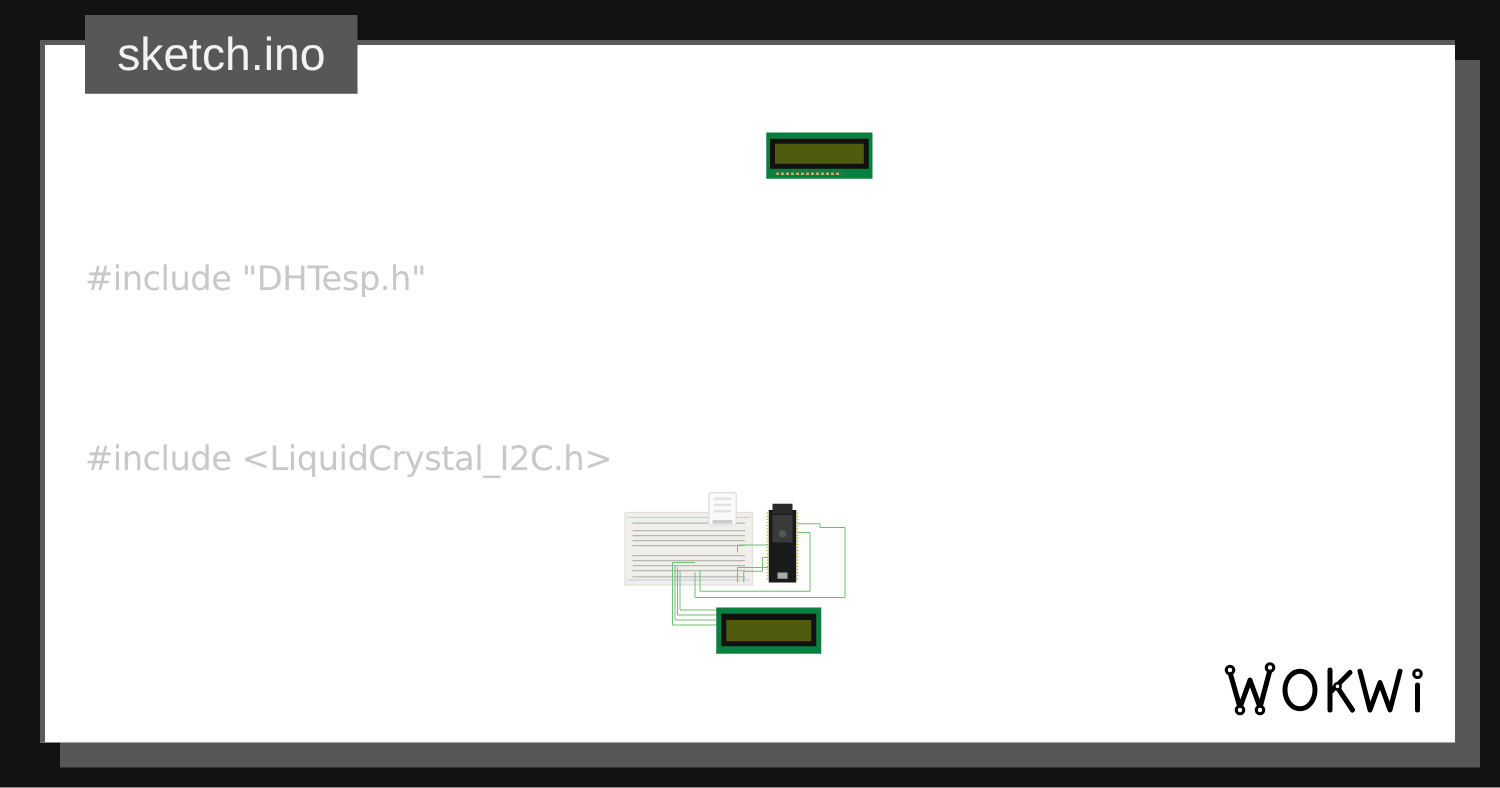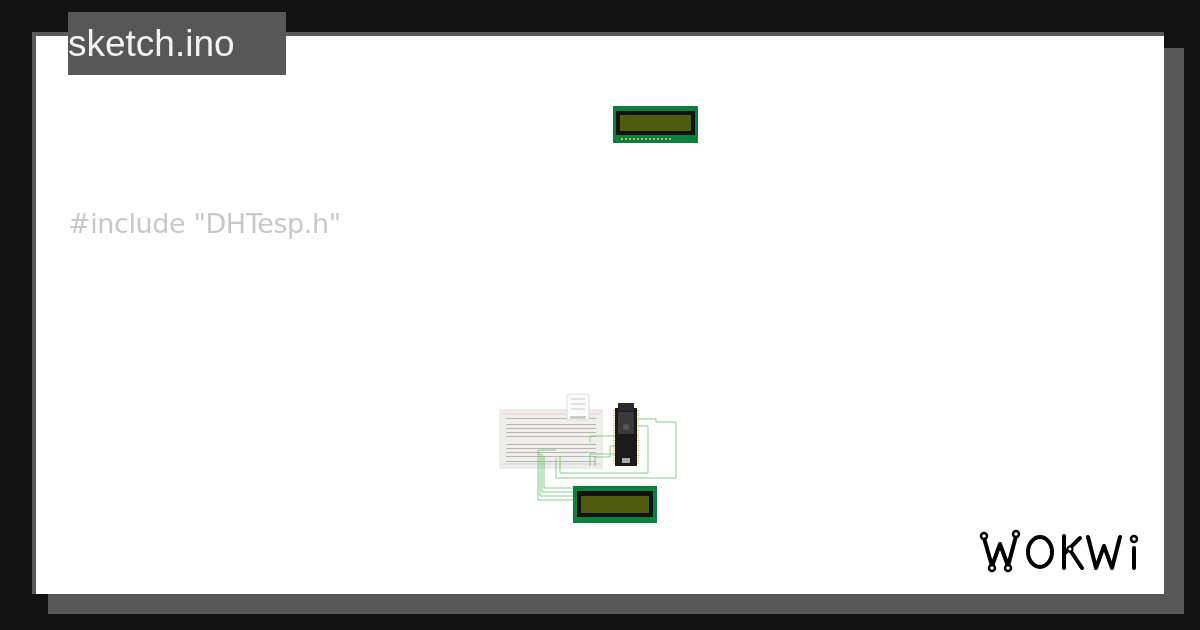--- a/index.html
+++ b/index.html
@@ -1,35 +1,36 @@
 <!DOCTYPE html>
 <html><head>
 <meta charset="utf-8">
 <style>
   html, body { margin:0; padding:0; }
   body { width:1200px; height:630px; background:#121212; position:relative; overflow:hidden; font-family:"DejaVu Sans", "Liberation Sans", sans-serif; }
   .shadow { position:absolute; left:48px; top:48px; width:1136px; height:566px; background:#575757; }
   .card { position:absolute; left:32px; top:32px; width:1128px; height:558px; background:#ffffff; border:4px solid #5a5a5a; border-right:none; border-bottom:none; overflow:hidden; }
-  .tab { position:absolute; left:68px; top:12px; width:218px; height:63px; background:#575757; color:#f2f2f2; font-size:37px; line-height:63px; font-family:"Liberation Sans", sans-serif; z-index:5; }
+  .tab { position:absolute; left:68px; top:12px; width:218px; height:63px; background:#575757; color:#f2f2f2; font-size:37px; line-height:63px; text-align:center; font-family:"Liberation Sans", sans-serif; z-index:5; }
   .code { position:absolute; left:32px; top:68px; margin:0; font-family:"DejaVu Sans", sans-serif; font-size:27px; color:#c8c8c8; line-height:48px; white-space:pre; letter-spacing:-0.4px; }
   .code div { height:48px; }
   .lcd { position:absolute; background:#0b7f3f; }
   .lcd .bezel { position:absolute; background:#111; }
   .lcd .screen { position:absolute; background:#4f5c0d; }
   .lcd .pins { position:absolute; height:2px; background:repeating-linear-gradient(90deg,#c9a86a 0 2px,transparent 2px 4px); }
   .logo { position:absolute; left:978px; top:528px; width:170px; height:46px; }
   .circuit { position:absolute; left:498px; top:392px; width:182px; height:134px; }
 </style>
 </head>
 <body>
 
 <div class="shadow"></div>
 <div class="card">
   <div class="code">
     <div>#include "DHTesp.h"</div>
+    <div>#include &lt;LiquidCrystal_I2C.h&gt;</div>
     <div></div>
     
     
     
     
     
     
     
     
   </div>

